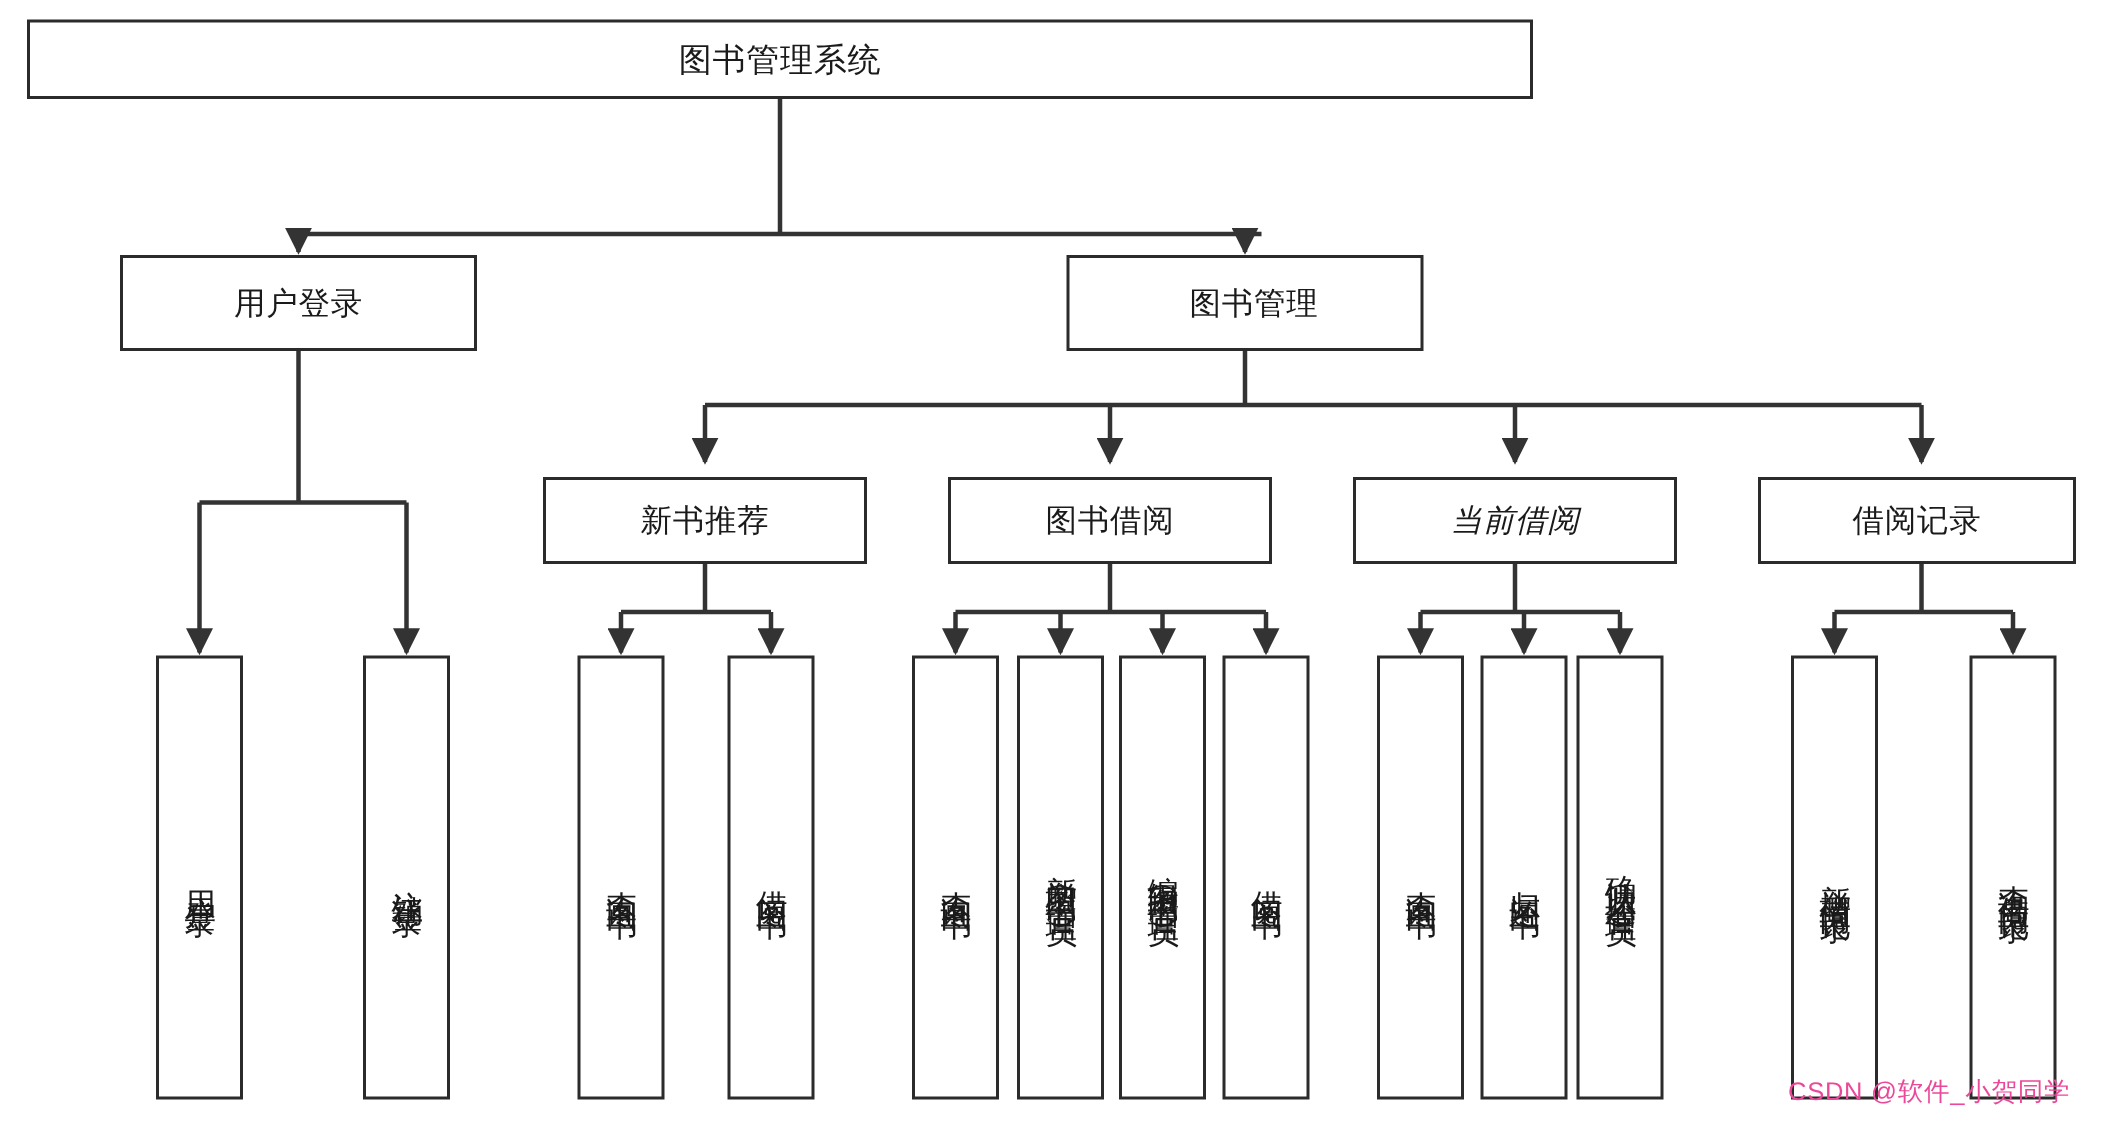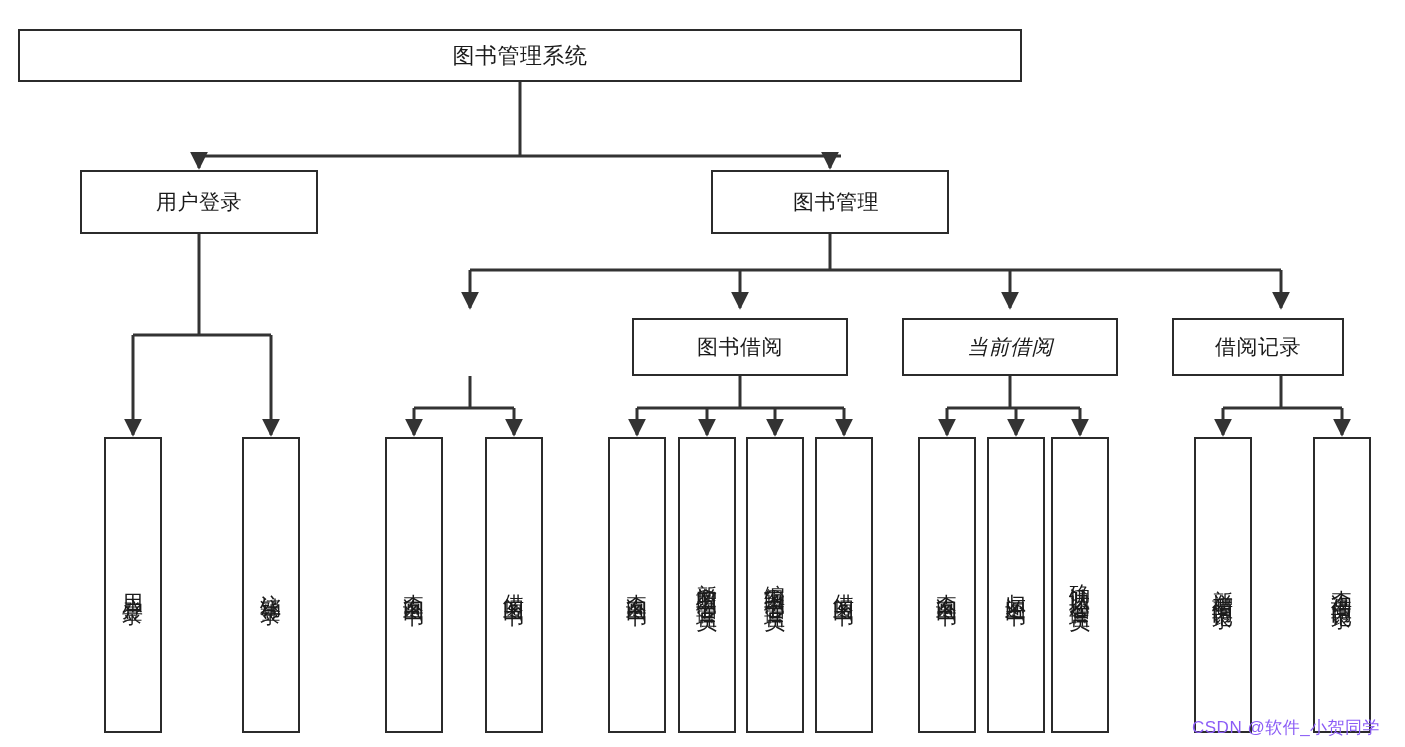--- a/index.html
+++ b/index.html
@@ -45,25 +45,24 @@
   .node.vert .vtext {
     writing-mode: vertical-rl;
     text-orientation: upright;
     letter-spacing: 4px;
     line-height: 1;
     white-space: nowrap;
     max-height: 100%;
   }
   .node.root {
     font-size: 22px;
-    margin-top: 16px;
   }
   .watermark {
     position: absolute;
-    color: #8b5cf6;
+    color: #ec4899;
     font-size: 17px;
     white-space: nowrap;
     letter-spacing: 0.5px;
   }
 </style>
 </head>
 <body>
 
 <div id="canvas">
 
@@ -121,27 +120,30 @@
     <span>图书管理系统</span>
   </div>
 
   <div class="node horiz" style="left:80px; top:170px; width:238px; height:64px;">
     <span>用户登录</span>
   </div>
   <div class="node horiz" style="left:711px; top:170px; width:238px; height:64px;padding-left:12px;">
     <span>图书管理</span>
   </div>
 
+  <div class="node horiz" style="left:362px; top:318px; width:216px; height:58px;">
+    <span>新书推荐</span>
+  </div>
   <div class="node horiz" style="left:632px; top:318px; width:216px; height:58px;">
     <span>图书借阅</span>
   </div>
   <div class="node horiz" style="left:902px; top:318px; width:216px; height:58px;font-style:italic;">
     <span>当前借阅</span>
   </div>
-  <div class="node horiz" style="left:1172px; top:318px; width:172px; height:58px;">
+  <div class="node horiz" style="left:1172px; top:318px; width:212px; height:58px;">
     <span>借阅记录</span>
   </div>
 
   <div class="node vert" style="left:104px; top:437px; width:58px; height:296px;">
     <span class="vtext">用户登录</span>
   </div>
   <div class="node vert" style="left:242px; top:437px; width:58px; height:296px;">
     <span class="vtext">注销登录</span>
   </div>
 

